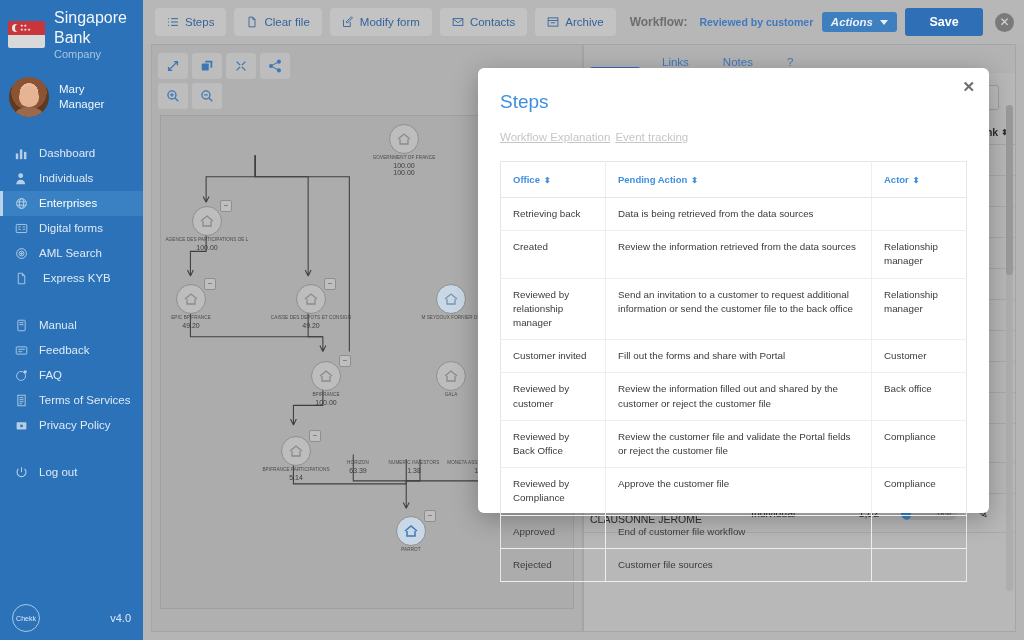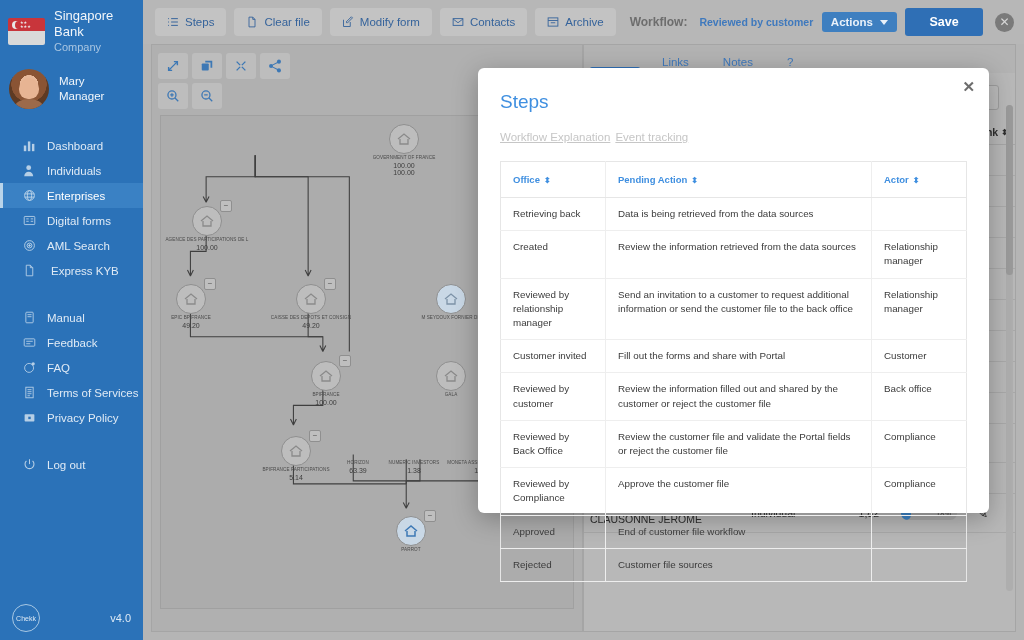--- a/index.html
+++ b/index.html
@@ -26,21 +26,21 @@
   .flag .crescent {
     position: absolute; left: 4px; top: 3px; width: 8px; height: 8px;
     border-radius: 50%; background: #e8e8e8;
   }
   .flag .crescent:after {
     content:""; position:absolute; left:3px; top:0px; width:7px; height:8px;
     border-radius:50%; background:#c8353b;
   }
   .flag .stars { position: absolute; left: 12px; top: 3px; color: #eee; font-size: 4px; line-height: 4px; letter-spacing: 0px; }
   .brand-txt { line-height: 1.25; }
-  .brand-name { font-size: 13px; color: #f2f6fa; }
+  .brand-name { font-size: 16px; color: #f2f6fa; }
   .brand-sub { font-size: 11px; color: #a9c6e2; }
 
   .user { display: flex; align-items: center; padding: 7px 0 10px 9px; gap: 10px; }
   .avatar {
     width: 40px; height: 40px; border-radius: 50%;
     background: radial-gradient(circle at 50% 38%, #e8b99a 0 28%, #8a5434 29% 55%, #5e3a23 56% 100%);
     position: relative; overflow: hidden; flex: 0 0 40px;
   }
   .avatar:before {
     content:""; position:absolute; left:10px; top:9px; width:20px; height:21px;
@@ -49,21 +49,21 @@
   .avatar:after {
     content:""; position:absolute; left:6px; bottom:-6px; width:28px; height:16px;
     border-radius:50% 50% 0 0; background:#9c6a4a;
   }
   .user-txt { font-size: 11.5px; line-height: 1.3; color: #f2f6fa; }
 
   .nav { margin-top: 14px; }
   .nav-gap { height: 22px; }
   .nav-item {
     display: flex; align-items: center; gap: 11px;
-    height: 25px; padding-left: 22px;
+    height: 25px; padding-left: 14px;
     font-size: 11.5px; color: #dfeaf5; cursor: pointer;
     position: relative;
   }
   .nav-item.active { background: #3a81c4; color: #ffffff; }
   .nav-item.active:before {
     content:""; position:absolute; left:0; top:0; bottom:0; width:3px; background:#b9d4ea;
   }
   .nav-ic { width: 14px; height: 14px; flex: 0 0 14px; display:flex; align-items:center; justify-content:center; opacity:.85;}
   .nav-ic svg { display:block; }
   .nav-item.indent .nav-lbl { padding-left: 4px; }
@@ -93,20 +93,21 @@
     white-space: nowrap;
   }
   .tbtn svg { display:block; }
   .wf-wrap { display:flex; align-items:center; gap:12px; margin-left: 6px; flex:1; }
   .wf-label { font-size: 12px; color: #6d6d6d; font-weight: bold; }
   .wf-value { font-size: 10.5px; color: #3f79bd; font-weight: bold; }
   .actions-btn {
     background: #3e7fc0; color: #e9f1f9; font-size: 11.5px;
     padding: 4px 9px; border-radius: 3px; display:flex; align-items:center; gap:7px; cursor:pointer;
     font-weight: bold;
+    font-style: italic;
   }
   .caret { width:0;height:0;border-left:4px solid transparent;border-right:4px solid transparent;border-top:5px solid #e9f1f9; }
   .save-btn {
     background: #2f6fb5; color:#fff; font-size:12.5px; font-weight:bold;
     width: 78px; height: 28px; border-radius:3px; display:flex;align-items:center;justify-content:center;cursor:pointer;
   }
   .close-circle {
     width:19px;height:19px;border-radius:50%;background:#7a7a7a;color:#d8d8d8;
     display:flex;align-items:center;justify-content:center;font-size:12px;cursor:pointer;margin-left:4px;
   }

